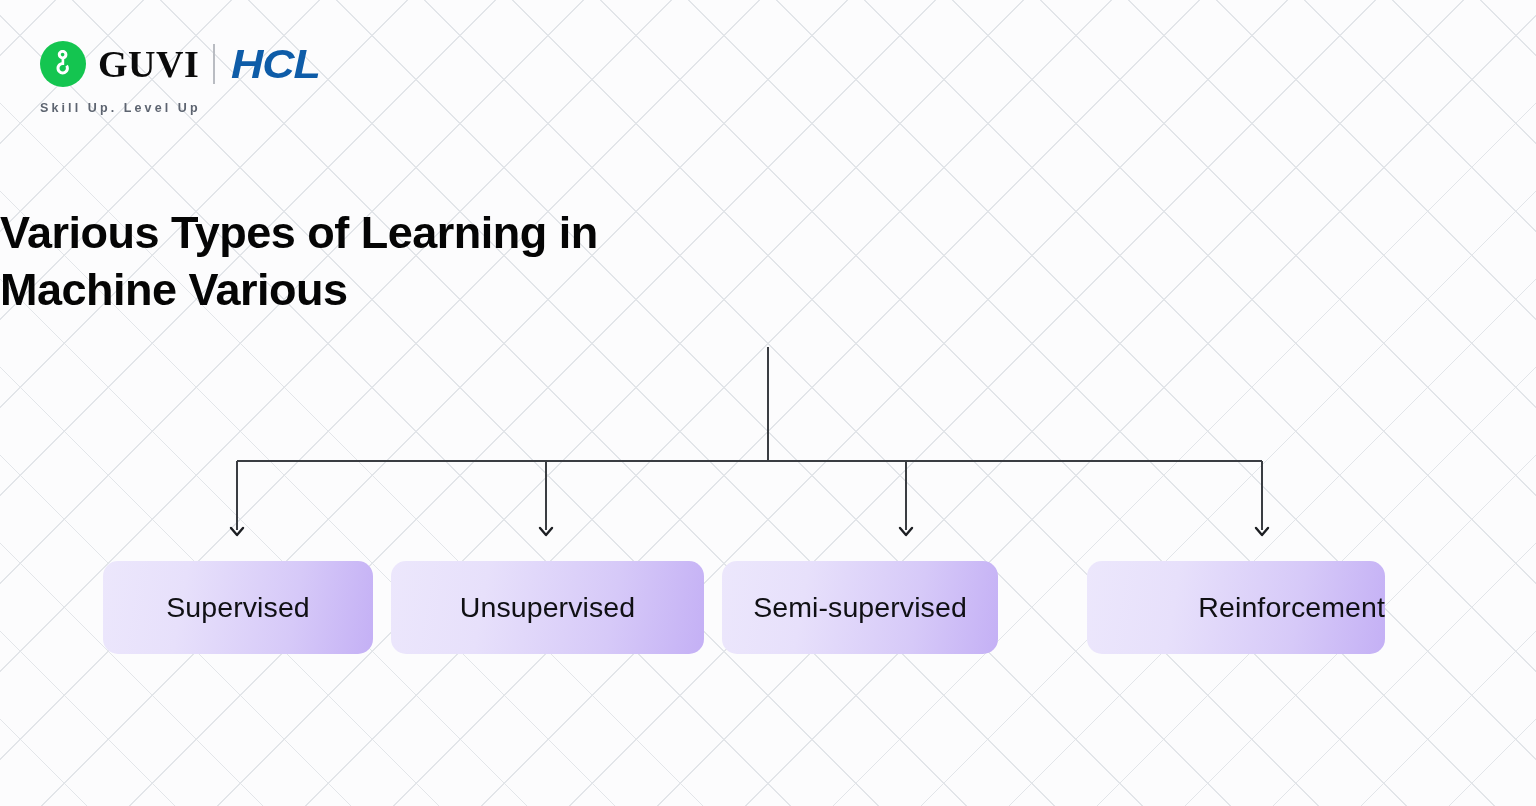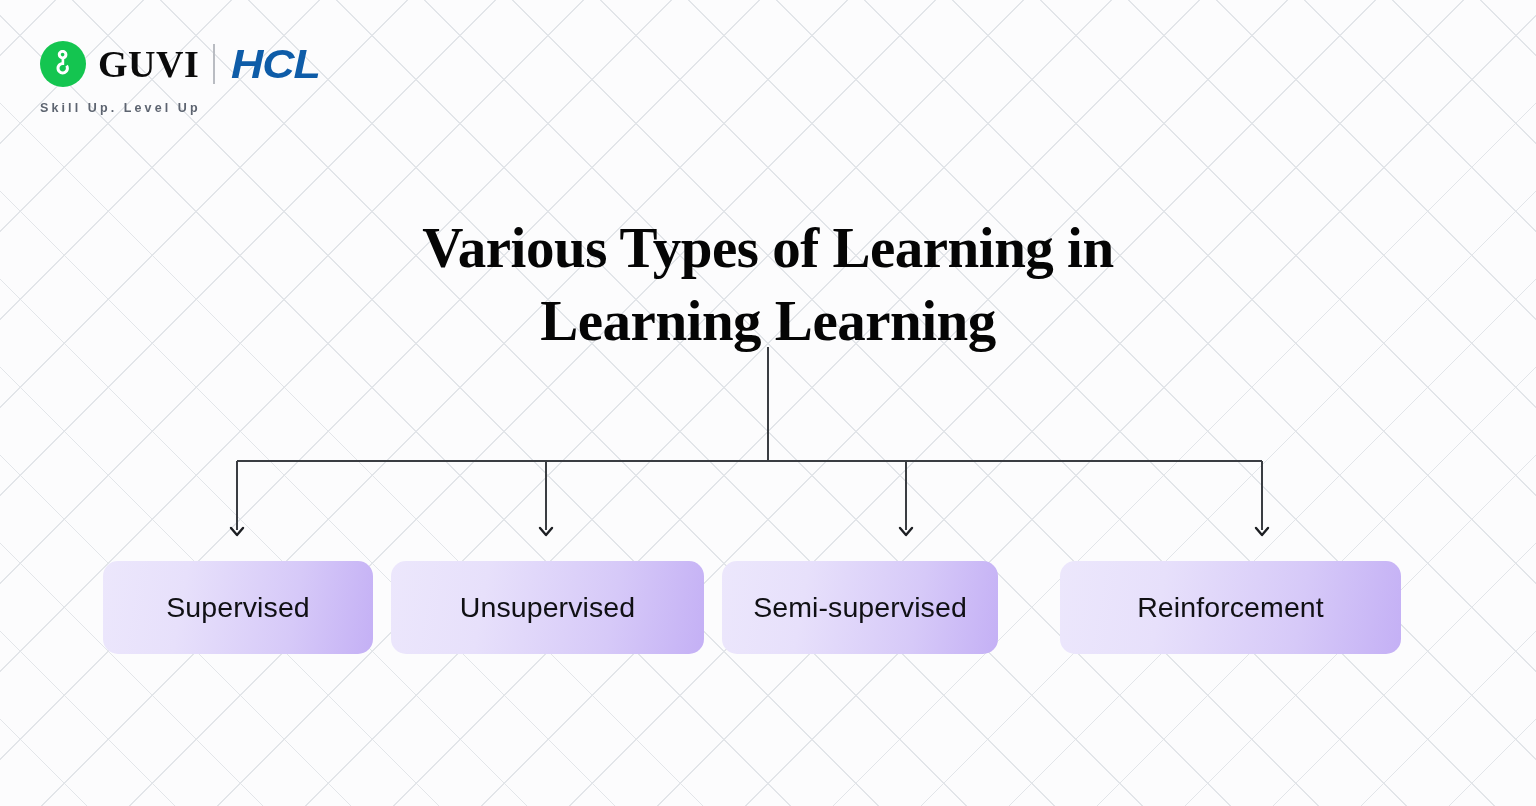--- a/index.html
+++ b/index.html
@@ -95,23 +95,23 @@
     letter-spacing: 3.1px;
     color: #5d6470;
   }
 
   
   #page-title {
     position: absolute;
     left: 0;
     right: 0;
     top: 174px;
-    text-align: center;
-    font-family: Liberation Serif, serif;
-    font-size: 57px;
+    text-align: left;
+    font-family: Liberation Sans, sans-serif;
+    font-size: 45px;
     font-weight: 700;
     letter-spacing: -0.5px;
     line-height: 1.27;
     color: #050505;
   }
 
   
   #connector-svg {
     position: absolute;
     left: 0;
@@ -136,21 +136,21 @@
     font-family: "Liberation Sans", sans-serif;
     font-size: 28.5px;
     font-weight: 400;
     color: #101014;
     letter-spacing: 0.1px;
     white-space: nowrap;
   }
   #box-0 { left: 103px;  width: 270px; }
   #box-1 { left: 391px;  width: 313px; }
   #box-2 { left: 722px;  width: 276px; }
-  #box-3 { left: 1060px; width: 341px; }
+  #box-3 { left: 1087px; width: 298px; justify-content: flex-end; }
 </style>
 </head>
 <body>
 
 <div id="slide">
 
   <div id="bg-pattern"></div>
 
   <div id="brand-header">
     <div id="brand-row">
@@ -166,21 +166,21 @@
       <div id="brand-divider"></div>
 
       <div id="hcl-wordmark">HCL</div>
     </div>
 
     <div id="brand-tagline">Skill Up. Level Up</div>
   </div>
 
   <h1 id="page-title">
     <span>Various Types of Learning in</span><br>
-    <span>Learning Learning</span>
+    <span>Machine Various</span>
   </h1>
 
   <svg id="connector-svg" viewBox="0 0 1536 806" xmlns="http://www.w3.org/2000/svg">
     <g stroke="#3a3d42" stroke-width="2" fill="none" stroke-linecap="butt">
 
       <path d="M768,347 L768,461"></path>
 
       <path d="M237,461 L1262,461"></path>
 
       <path d="M237,461 L237,530"></path>

